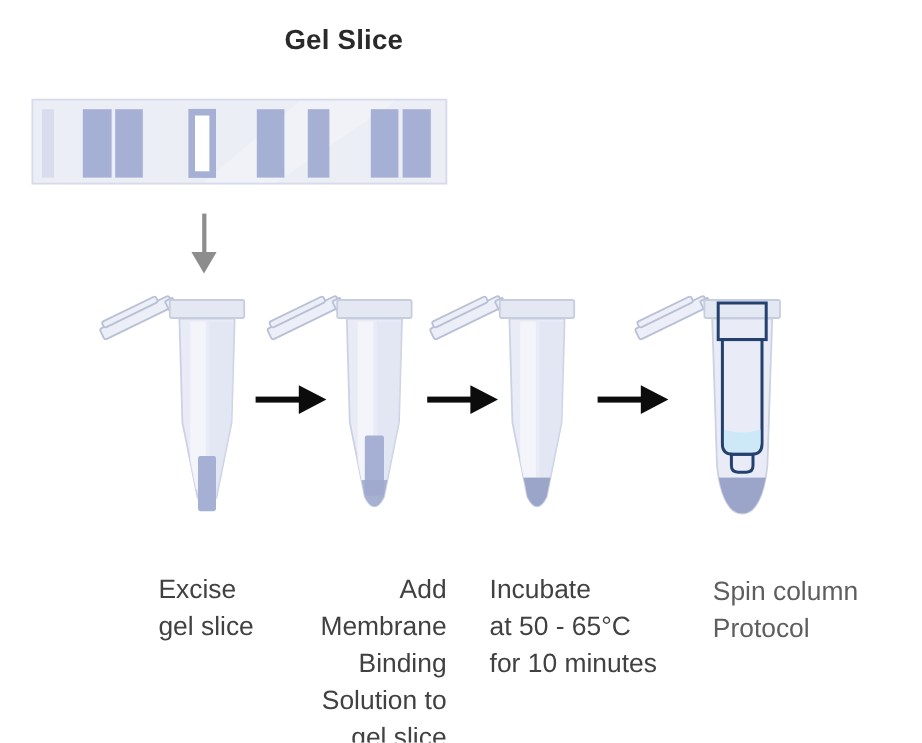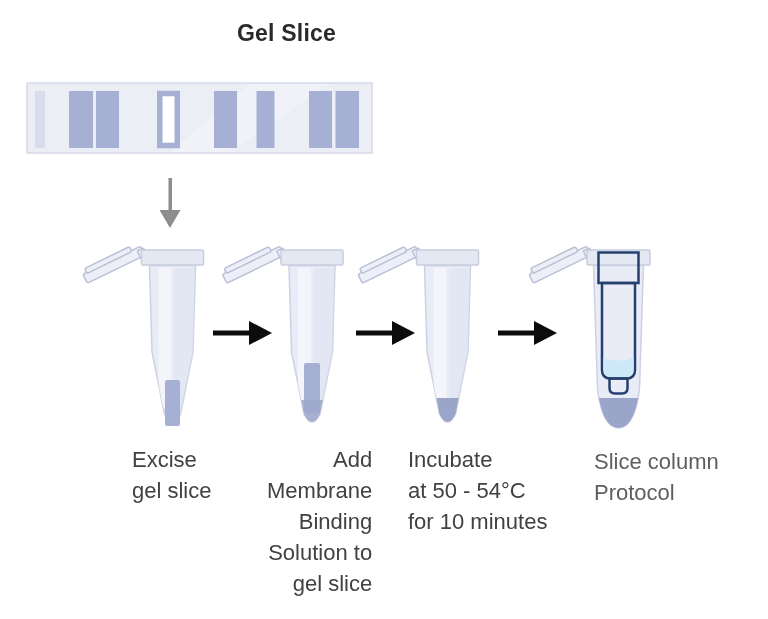--- a/index.html
+++ b/index.html
@@ -13,20 +13,21 @@
   #diagram-svg{position:absolute;left:0;top:0;}
   .title{
     position:absolute;left:237px;top:20px;
     font-size:23px;font-weight:bold;color:#2a2a2a;
     letter-spacing:0.2px;
   }
   .step-label{
     position:absolute;
     font-size:22px;line-height:31px;color:#414141;
     white-space:pre-line;
+    margin-top:31px;
   }
   #label-step1{left:132px;top:444px;}
   #label-step2{left:267px;top:444px;text-align:right;}
   #label-step3{left:408px;top:444px;}
   #label-step4{left:594px;top:446px;color:#5e5e5e;}
 
   
   .gel-bg{fill:#eceef6;stroke:#d6daea;stroke-width:1.5;}
   .tube-fill{fill:#e9ecf6;stroke:#ccd2e4;stroke-width:1.5;}
   .rim{fill:#e4e8f3;stroke:#c7cddf;stroke-width:1.5;}
@@ -139,17 +140,17 @@
   </svg>
 
   <div id="label-step1" class="step-label">Excise
 gel slice</div>
   <div id="label-step2" class="step-label">Add
 Membrane
 Binding
 Solution to
 gel slice</div>
   <div id="label-step3" class="step-label">Incubate
-at 50 - 54°C
+at 50 - 65°C
 for 10 minutes</div>
-  <div id="label-step4" class="step-label">Slice column
+  <div id="label-step4" class="step-label">Spin column
 Protocol</div>
 </div>
 
 </body></html>

